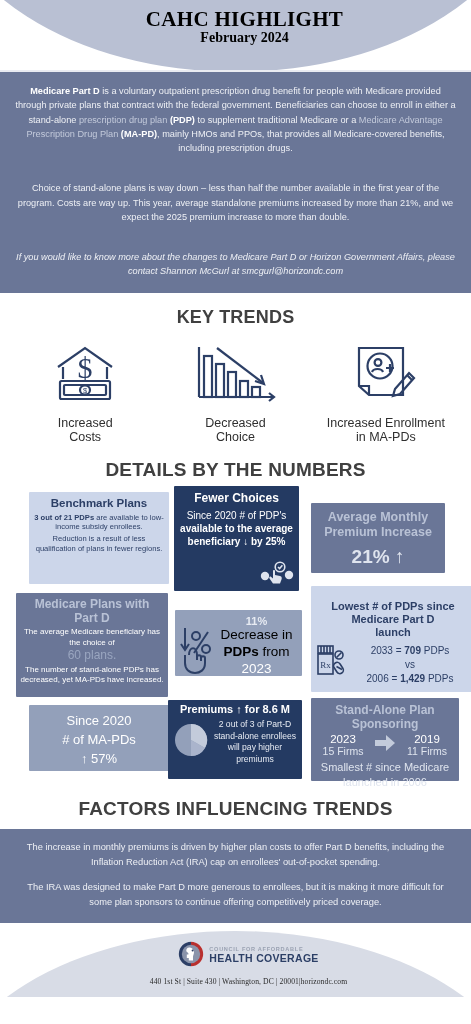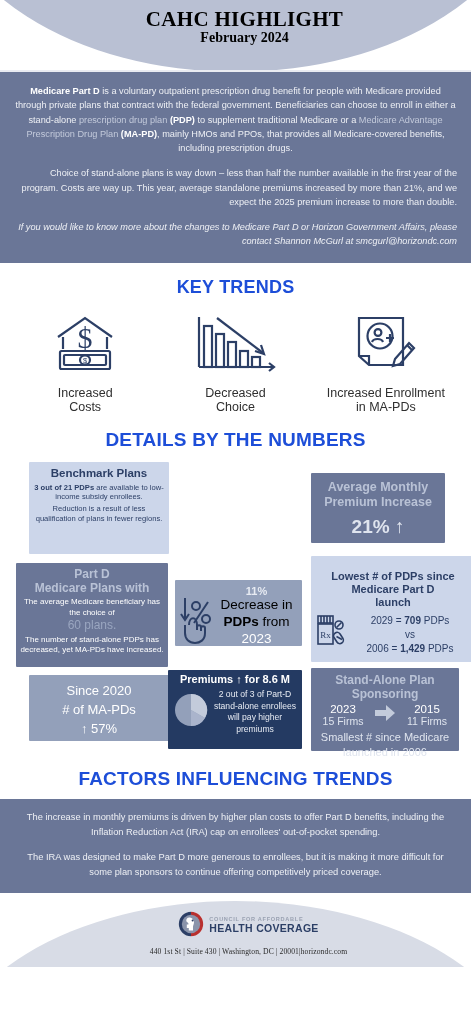--- a/index.html
+++ b/index.html
@@ -39,28 +39,28 @@
 
   
   .intro {
     background: #6a7697;
     padding: 12px 14px 14px 14px;
     color: #ffffff;
   }
   .intro p {
     font-size: 9.2px; line-height: 1.55; text-align: center; color:#eef0f5;
   }
-  .intro p + p { margin-top: 11px; text-align: right; }
+  .intro p + p { margin-top: 26px; }
   .intro .b { font-weight: bold; color: #ffffff; }
   .intro .mut { color: #c3cadb; }
   .intro .ital { font-style: italic; color:#eef0f5; }
 
   
   .sec-head {
-    text-align: center; color: #1d4ed8;
+    text-align: center; color: #404040;
     font-weight: bold; letter-spacing: .2px;
   }
   .sec-key { font-size: 18px; margin-top: 14px; }
   .sec-details { font-size: 19px; margin-top: 14px; }
   .sec-factors { font-size: 19px; margin-top: 13px; margin-bottom: 9px; }
 
   
   .trends {
     display: flex; justify-content: space-around; align-items: flex-start;
     padding: 10px 10px 0 10px;
@@ -262,36 +262,51 @@
   <div class="grid">
 
     <div class="card c-light" id="card-benchmark">
       <div class="ttl">Benchmark Plans</div>
       <div class="bdy">
         <b>3 out of 21 PDPs</b><span> are available to </span><span>low-income subsidy enrollees.</span>
       </div>
       <div class="bdy">Reduction is a result of less qualification of plans in fewer regions.</div>
     </div>
 
+    <div class="card c-dark" id="card-fewer">
+      <div class="ttl">Fewer Choices</div>
+      <div class="bdy">
+        <span>Since 2020 # of PDP's </span><b>available to the average beneficiary</b><b> ↓ by 25%</b>
+      </div>
+      <div class="pickicon">
+        <svg width="34" height="24" viewBox="0 0 34 24" fill="#dfe4ee">
+          <circle cx="5" cy="15" r="4.2"></circle>
+          <circle cx="29" cy="14" r="4.2"></circle>
+          <circle cx="20" cy="6" r="4.8" fill="none" stroke="#dfe4ee" stroke-width="1.6"></circle>
+          <path d="M18 6 L19.6 7.6 L22.4 4.2" fill="none" stroke="#dfe4ee" stroke-width="1.5"></path>
+          <path d="M13 10 c0-1.4 2-1.4 2 0 l0 4 l5 1 c2 .5 2 2 1.5 3.5 l-1.5 4 l-7 0 l-3.5-5 c-.8-1.3 .6-2.5 1.7-1.6 l1.8 1.6 Z"></path>
+        </svg>
+      </div>
+    </div>
 
     <div class="card c-mid" id="card-avgprem">
       <div class="ttl">
         <div>Average Monthly</div>
         <div>Premium Increase</div>
       </div>
       <div class="big">
         <span>21%</span>
         <span>↑</span>
       </div>
     </div>
 
     <div class="card c-mid" id="card-mpd">
       <div class="ttl">
+        <div>Medicare Plans with</div>
         <div>Part D</div>
-        <div>Medicare Plans with</div>
       </div>
       <div class="bdy">The average Medicare beneficiary has the choice of</div>
       <div class="plans">60 plans.</div>
       <div class="bdy">The number of stand-alone PDPs has decreased, yet MA-PDs have increased.</div>
     </div>
 
     <div class="card c-grey" id="card-11">
       <div class="handicon">
         <svg width="36" height="52" viewBox="0 0 36 52" fill="none" stroke="#2c3f66" stroke-width="2">
           <path d="M6 4 L6 24"></path>
@@ -327,21 +342,21 @@
             <rect x="3" y="12" width="15" height="20"></rect>
             <text x="10.5" y="26" font-size="9" font-family="Liberation Serif, serif" fill="#2c3f66" stroke="none" text-anchor="middle">Rx</text>
             <circle cx="24" cy="13" r="4"></circle>
             <path d="M21.5 15.5 L26.5 10.5"></path>
             <rect x="20" y="20" width="7" height="12" rx="3.5" transform="rotate(-33 23.5 26)"></rect>
             <path d="M21.5 24.5 L27 27.5"></path>
           </svg>
         </div>
         <div class="rtxt">
           <div>
-            <span>2029 = </span><b>709</b><span> PDPs</span>
+            <span>2033 = </span><b>709</b><span> PDPs</span>
           </div>
           <div>vs</div>
           <div>
             <span>2006 = </span><b>1,429</b><span> PDPs</span>
           </div>
         </div>
       </div>
     </div>
 
     <div class="card c-grey" id="card-mapd">
@@ -373,21 +388,21 @@
         <div class="col">
           <div class="yr">2023</div>
           <div class="fm">15 Firms</div>
         </div>
         <div class="arrow">
           <svg width="24" height="18" viewBox="0 0 24 18" fill="#c3cbdb">
             <path d="M2 6 L13 6 L13 1 L22 9 L13 17 L13 12 L2 12 Z"></path>
           </svg>
         </div>
         <div class="col">
-          <div class="yr">2015</div>
+          <div class="yr">2019</div>
           <div class="fm">11 Firms</div>
         </div>
       </div>
       <div class="note">Smallest # since Medicare launched in 2006</div>
     </div>
 
   </div>
 
   <div class="sec-head sec-factors">FACTORS INFLUENCING TRENDS</div>
 

